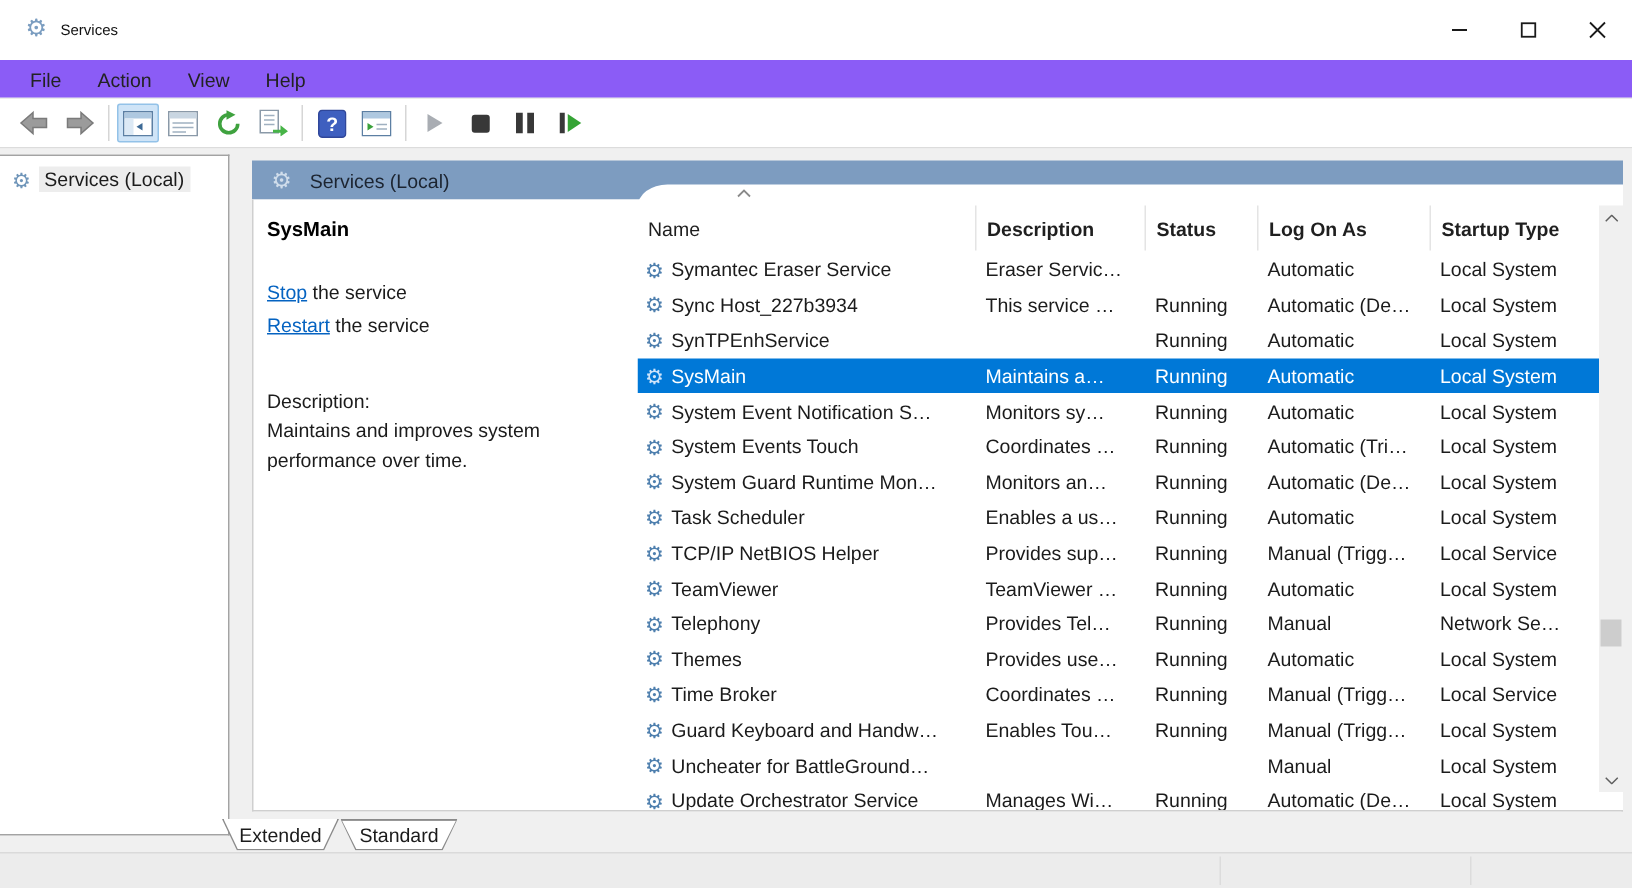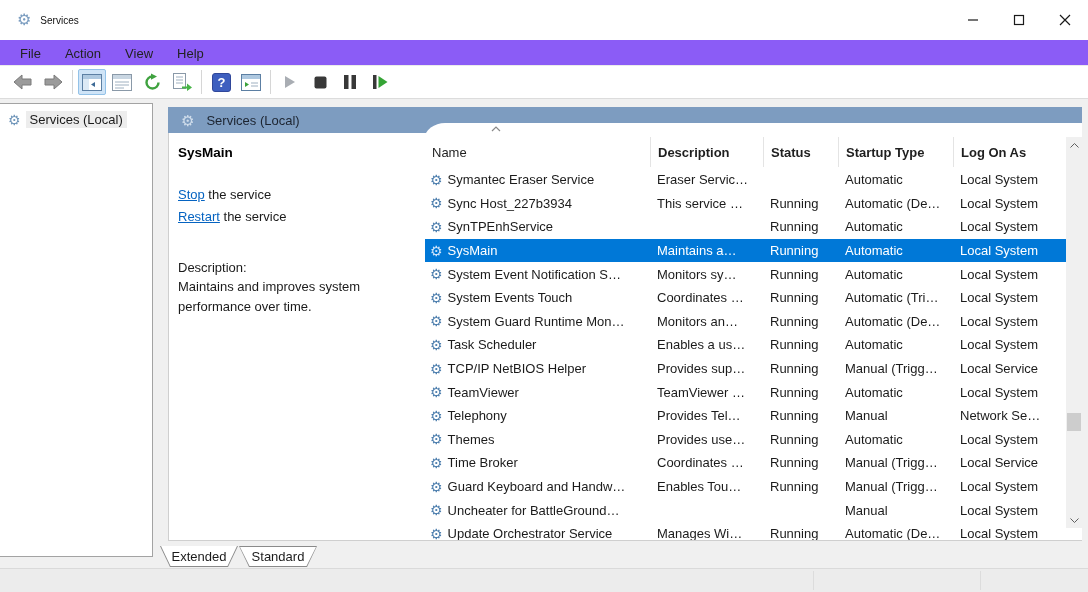--- a/index.html
+++ b/index.html
@@ -93,21 +93,21 @@
   .trow .cell.name { display:flex; align-items:center; padding-left:5px; }
   .trow .gear { font-size:14px; color:#4e7fae; margin-right:5px; line-height:1; flex:0 0 auto; }
   .trow.selected { background:#0078d7; color:#fff; }
   .trow.selected .gear { color:#cfe4fa; }
   
   .vscroll { position:absolute; right:0; top:14px; bottom:12px; width:16px; background:#f0f0f0; }
   .vs-arrow { position:absolute; left:0; width:16px; height:16px; display:flex; align-items:center; justify-content:center; }
   .vs-up { top:0; } .vs-down { bottom:0; }
   .vs-thumb { position:absolute; left:1px; width:14px; top:276px; height:18px; background:#cdcdcd; }
   
-  .tabs { position:absolute; left:160px; top:447px; height:21px; display:flex; }
+  .tabs { position:absolute; left:148px; top:447px; height:21px; display:flex; }
   .vtab { position:relative; width:78px; height:21px; margin-right:1px; }
   .vtab .shape { position:absolute; inset:0; background:#8a8a8a; clip-path:polygon(0 0,100% 0,calc(100% - 10px) 100%,10px 100%); }
   .vtab .fill  { position:absolute; left:1px; right:1px; top:0; bottom:1px; background:#fff; clip-path:polygon(0 0,100% 0,calc(100% - 9.5px) 100%,9.5px 100%); }
   .vtab.inactive .fill { top:1px; }
   .vtab .tl { position:absolute; inset:0; display:flex; align-items:center; justify-content:center; font-size:13px; color:#1b1b1b; }
   
   .statusband {
     position:absolute; left:0; top:469px; width:1088px; height:24px;
     background:#ececec; border-top:1px solid #dadada;
   }
@@ -297,22 +297,22 @@
       <div class="lv-head">
         <span class="sort-caret">
           <svg width="10" height="6" viewBox="0 0 10 6">
               <path d="M1 5 L5 1 L9 5" fill="none" stroke="#8a8a8a" stroke-width="1.2"></path>
             </svg>
         </span>
         <div class="hrow">
           <span class="hcell">Name</span>
           <span class="hcell">Description</span>
           <span class="hcell">Status</span>
+          <span class="hcell">Log On As</span>
           <span class="hcell">Startup Type</span>
-          <span class="hcell">Log On As</span>
         </div>
       </div>
       <div class="lv-body">
           <div class="trow">
             <span class="cell name">
               <span class="gear">⚙</span>
               <span>Symantec Eraser Service</span>
             </span>
             <span class="cell">Eraser Servic…</span>
             <span class="cell"></span>

